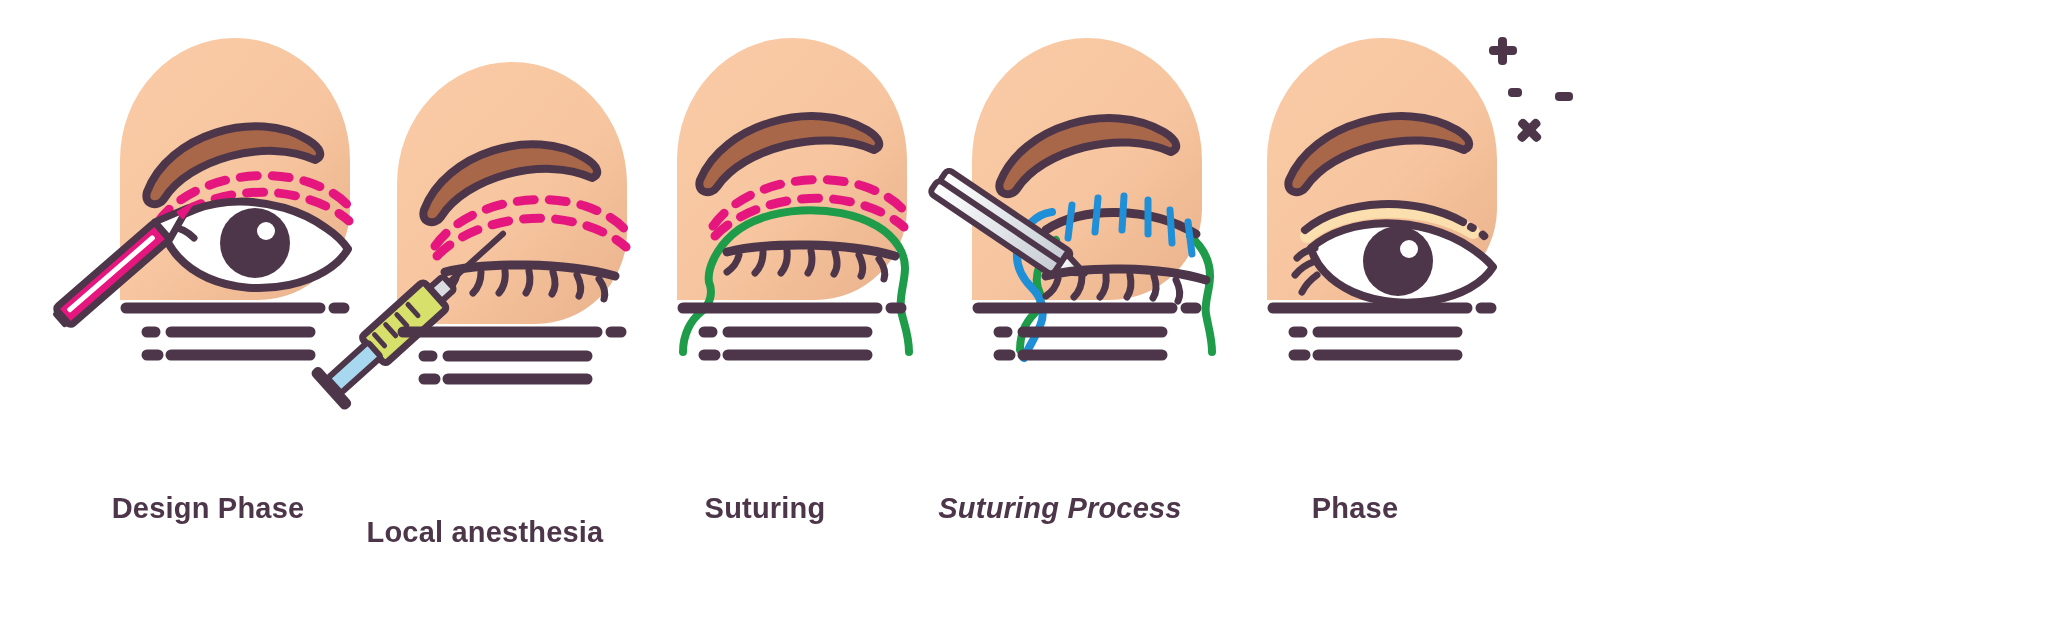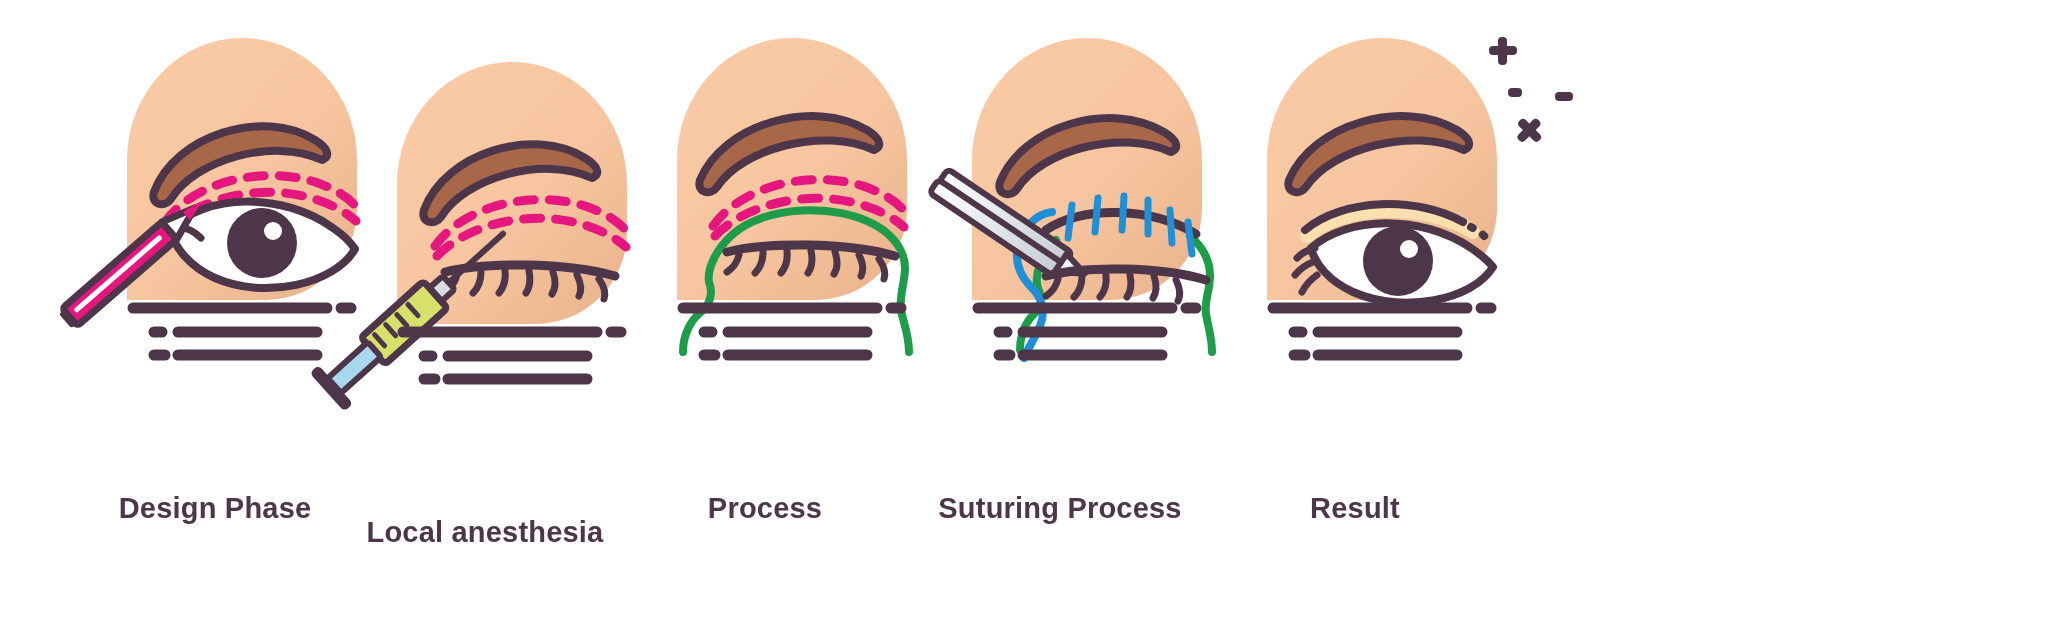--- a/index.html
+++ b/index.html
@@ -44,24 +44,24 @@
     width: 400px;
     text-align: center;
     font-family: "Liberation Sans", sans-serif;
     font-weight: bold;
     font-size: 29px;
     letter-spacing: 0.2px;
     color: #4d3649;
     white-space: nowrap;
   }
   
-  #panel-0 { left: 15px; padding-left: 40px; }
+  #panel-0 { left: 8px; padding-left: 40px; }
   #panel-1 { left: 285px; margin-top: 24px; }
   #panel-2 { left: 565px; }
-  #panel-3 { left: 860px; }
+  #panel-3 { left: 860px; font-style: italic; }
   #panel-4 { left: 1155px; }
 </style>
 </head>
 <body>
 
 <div id="stage">
 
   <div class="panel" id="panel-0">
     <div class="panel-art">
       <svg viewBox="0 0 400 460" xmlns="http://www.w3.org/2000/svg">
@@ -249,21 +249,21 @@
         <g stroke="#4d3649" stroke-linecap="round" stroke-width="11">
           <line x1="118" y1="308" x2="312" y2="308"></line>
           <line x1="326" y1="308" x2="336" y2="308"></line>
           <line x1="139" y1="332" x2="147" y2="332"></line>
           <line x1="163" y1="332" x2="302" y2="332"></line>
           <line x1="139" y1="355" x2="150" y2="355"></line>
           <line x1="163" y1="355" x2="302" y2="355"></line>
         </g>
       </svg>
     </div>
-    <div class="panel-label">Process</div>
+    <div class="panel-label">Suturing</div>
   </div>
 
   <div class="panel" id="panel-3">
     <div class="panel-art">
       <svg viewBox="0 0 400 460" xmlns="http://www.w3.org/2000/svg">
         <defs>
           <linearGradient id="skinShade4" x1="0" y1="0" x2="0.9" y2="1">
             <stop offset="0%" stop-color="#f9cba6"></stop>
             <stop offset="55%" stop-color="#f7c6a0"></stop>
             <stop offset="100%" stop-color="#eab38d"></stop>
@@ -401,16 +401,16 @@
         <g stroke="#4d3649" stroke-linecap="round" stroke-width="11">
           <line x1="118" y1="308" x2="312" y2="308"></line>
           <line x1="326" y1="308" x2="336" y2="308"></line>
           <line x1="139" y1="332" x2="147" y2="332"></line>
           <line x1="163" y1="332" x2="302" y2="332"></line>
           <line x1="139" y1="355" x2="150" y2="355"></line>
           <line x1="163" y1="355" x2="302" y2="355"></line>
         </g>
       </svg>
     </div>
-    <div class="panel-label">Result</div>
+    <div class="panel-label">Phase</div>
   </div>
 
 </div>
 
 </body></html>

